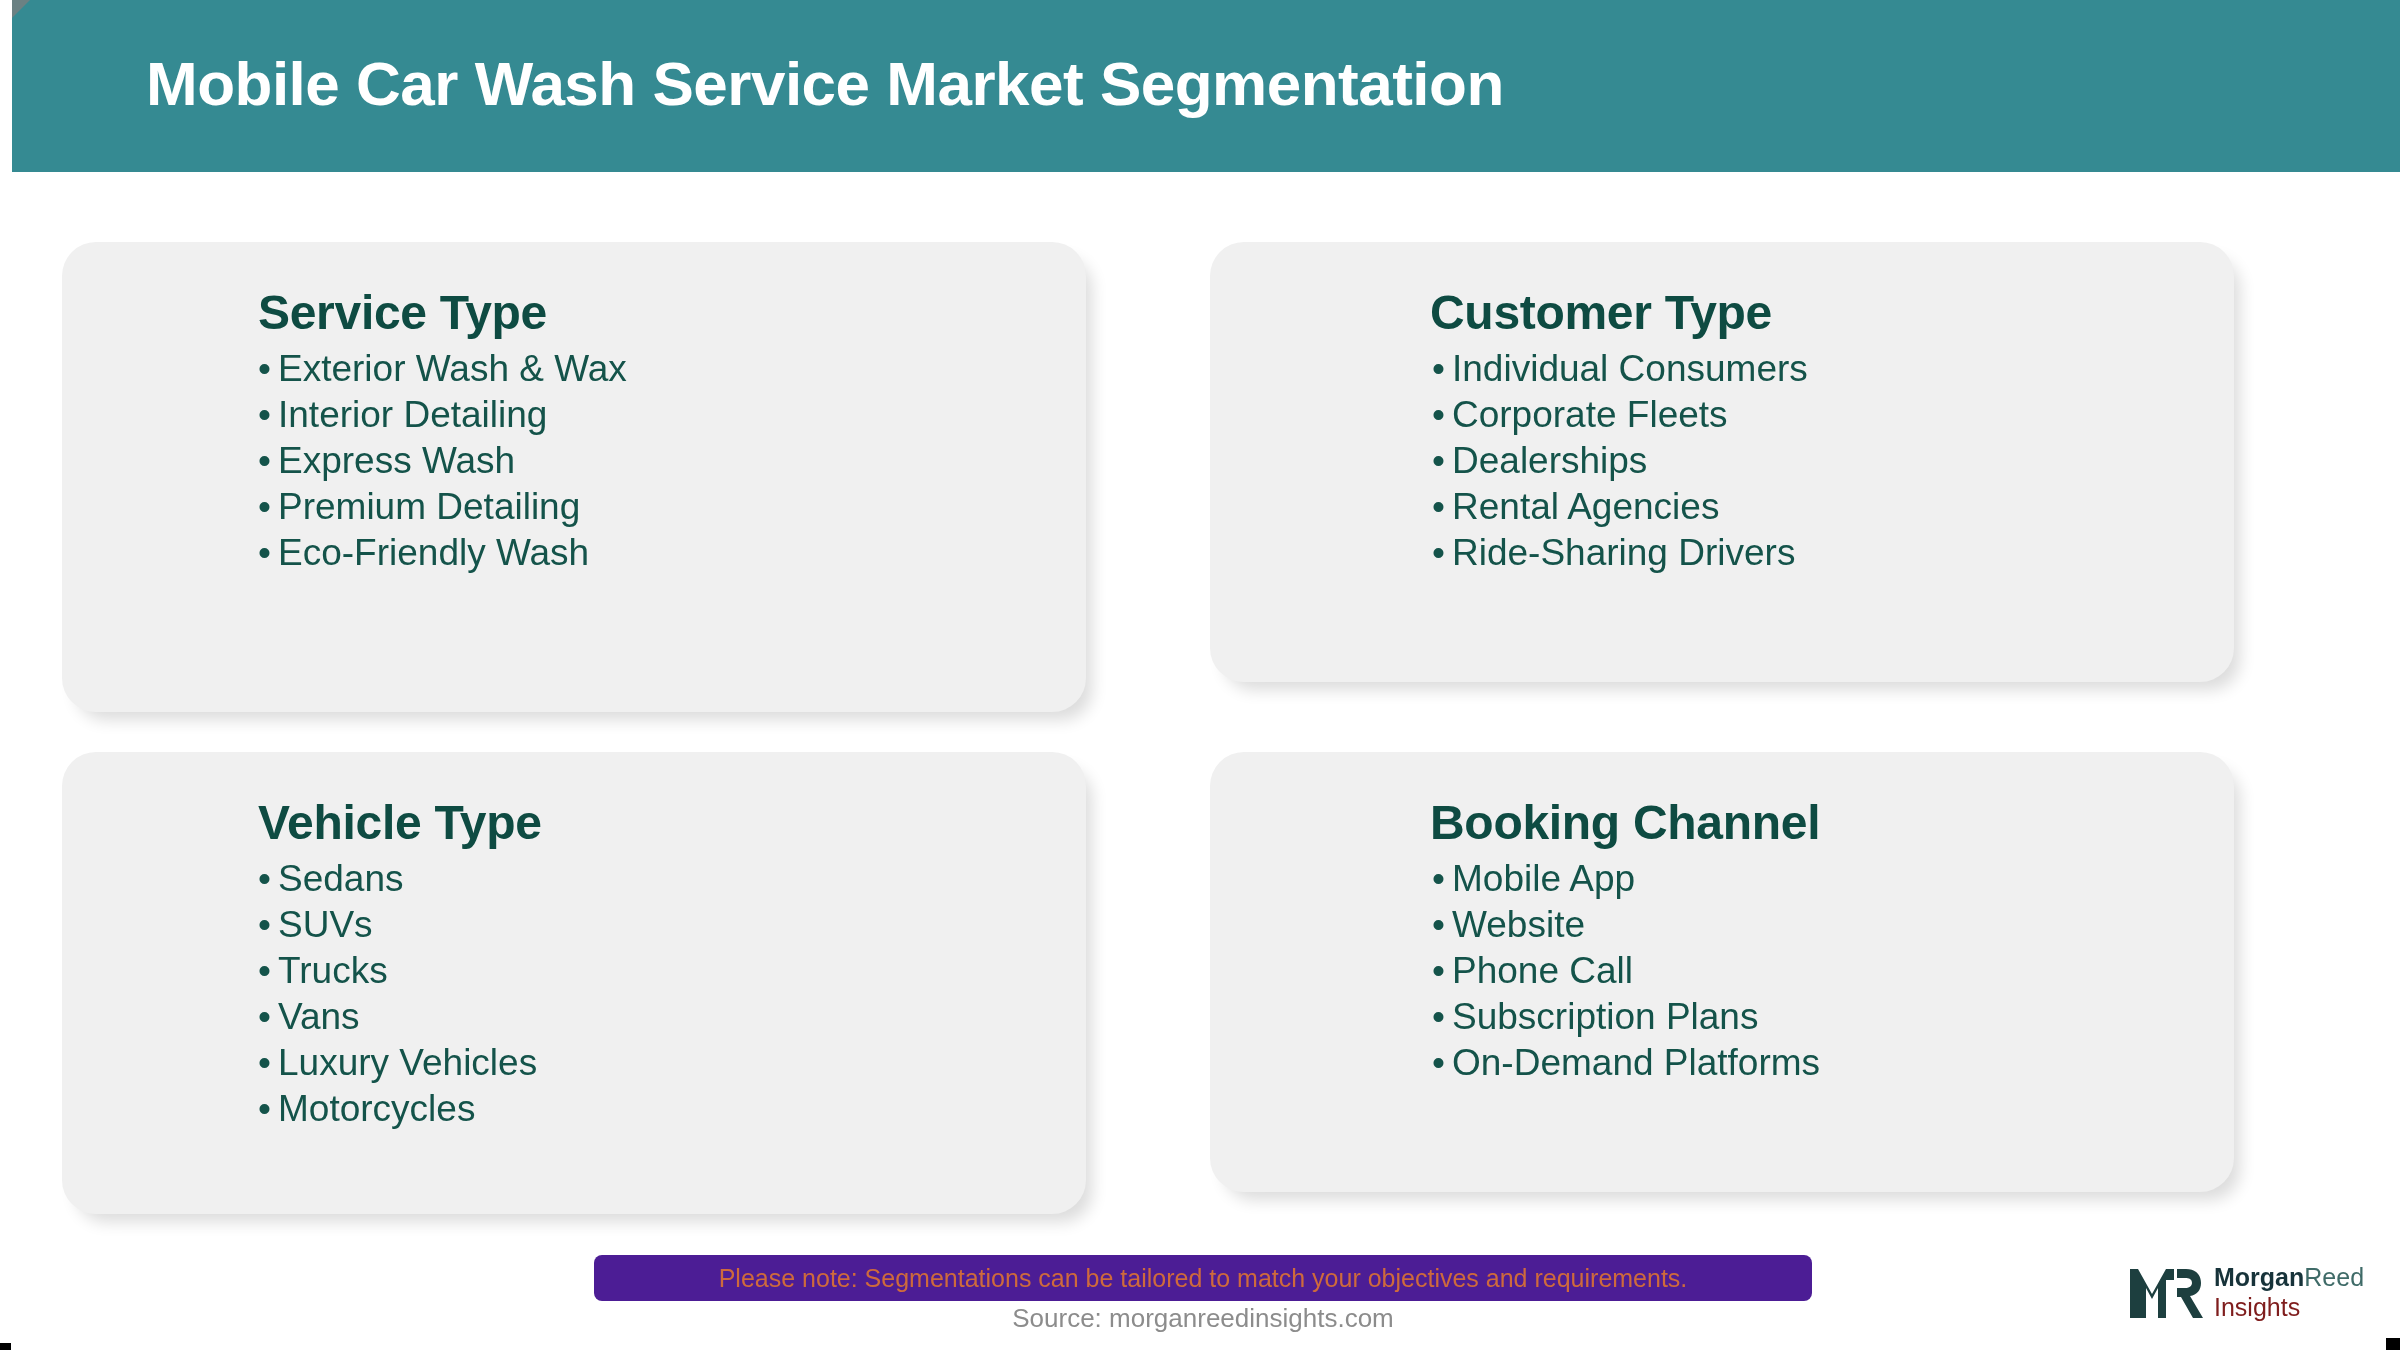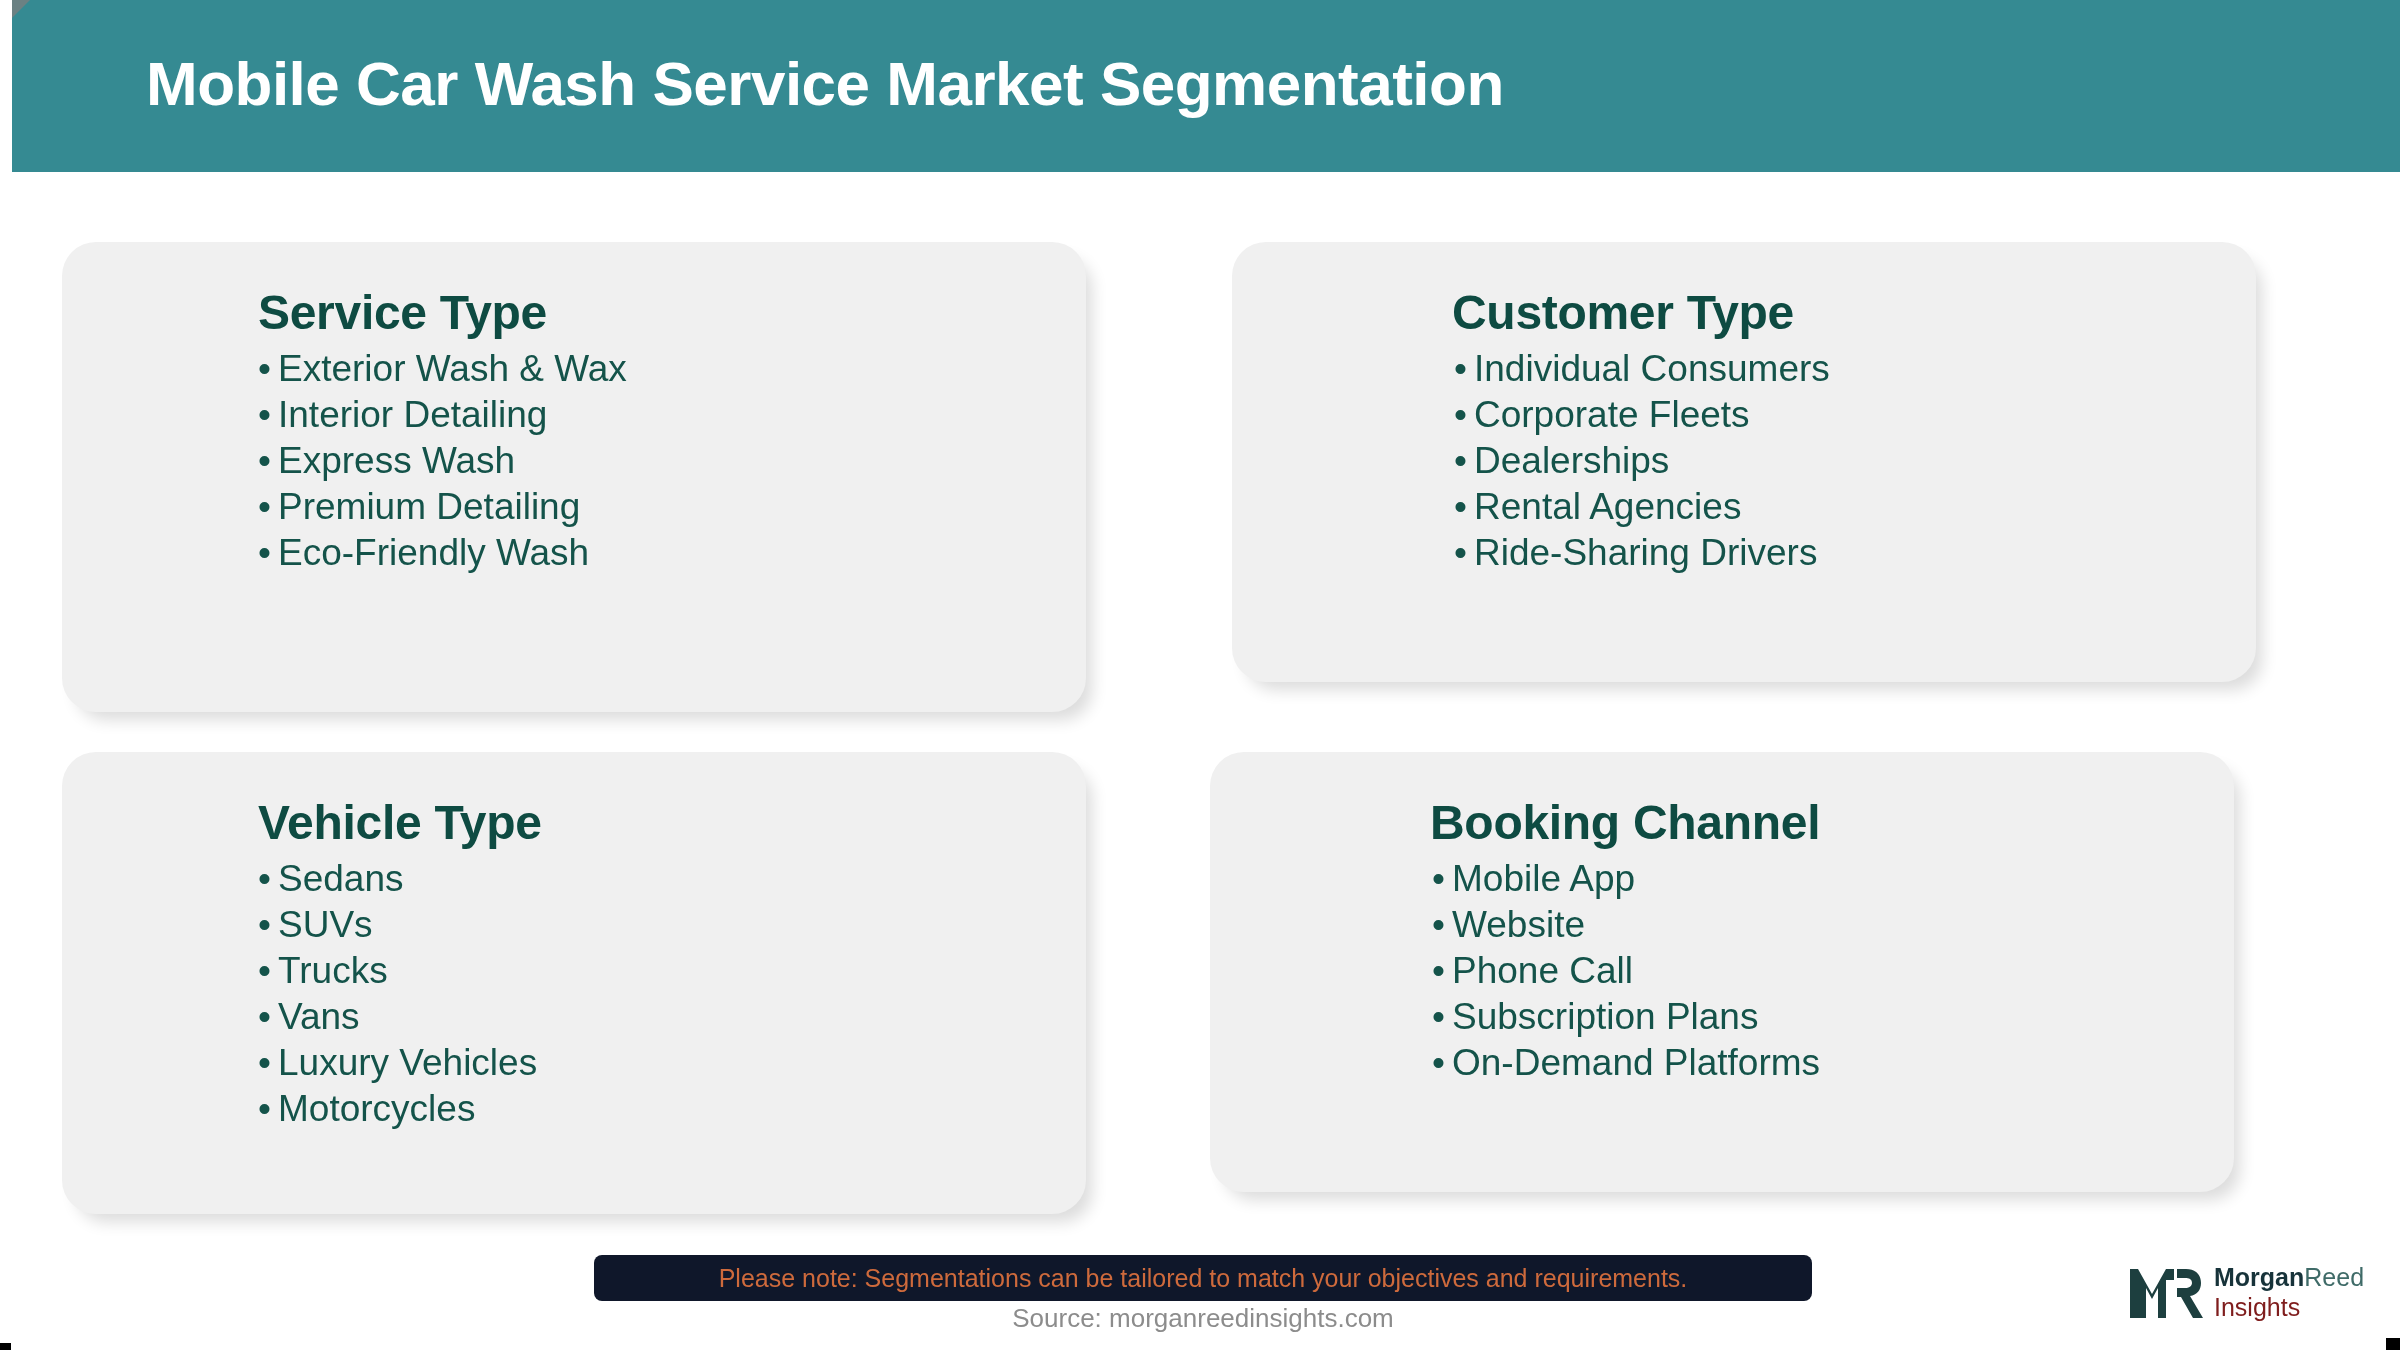--- a/index.html
+++ b/index.html
@@ -56,21 +56,21 @@
     top: 172px;
     width: 2400px;
   }
   .card {
     position: absolute;
     background: #f0f0f0;
     border-radius: 34px;
     box-shadow: 10px 12px 16px -4px rgba(0,0,0,0.14);
   }
   .card.c0 { left: 62px;   top: 70px;  width: 1024px; height: 470px; }
-  .card.c1 { left: 1210px; top: 70px;  width: 1024px; height: 440px; margin-left: 22px; }
+  .card.c1 { left: 1210px; top: 70px;  width: 1024px; height: 440px; }
   .card.c2 { left: 62px;   top: 580px; width: 1024px; height: 462px; }
   .card.c3 { left: 1210px; top: 580px; width: 1024px; height: 440px; }
 
   .card-title {
     position: absolute;
     top: 43px;
     left: 196px;
     font-size: 48px;
     font-weight: 700;
     color: #0E4B42;
@@ -104,21 +104,21 @@
     color: #14534A;
   }
 
   
   .note-box {
     position: absolute;
     left: 594px;
     top: 1255px;
     width: 1218px;
     height: 46px;
-    background: #0f172a;
+    background: #4c1d95;
     border-radius: 8px;
   }
   .note-text {
     position: absolute;
     left: 0;
     top: 0;
     width: 1218px;
     height: 46px;
     line-height: 46px;
     text-align: center;

